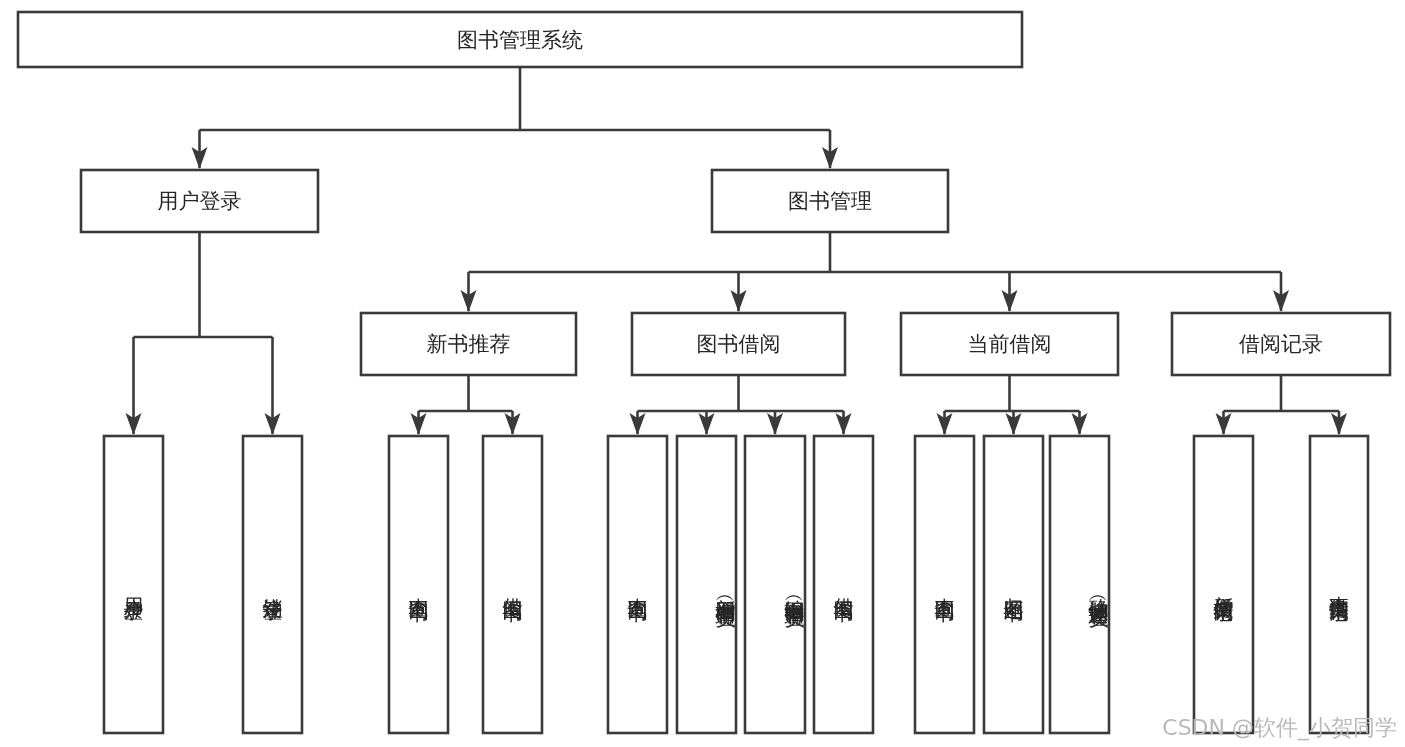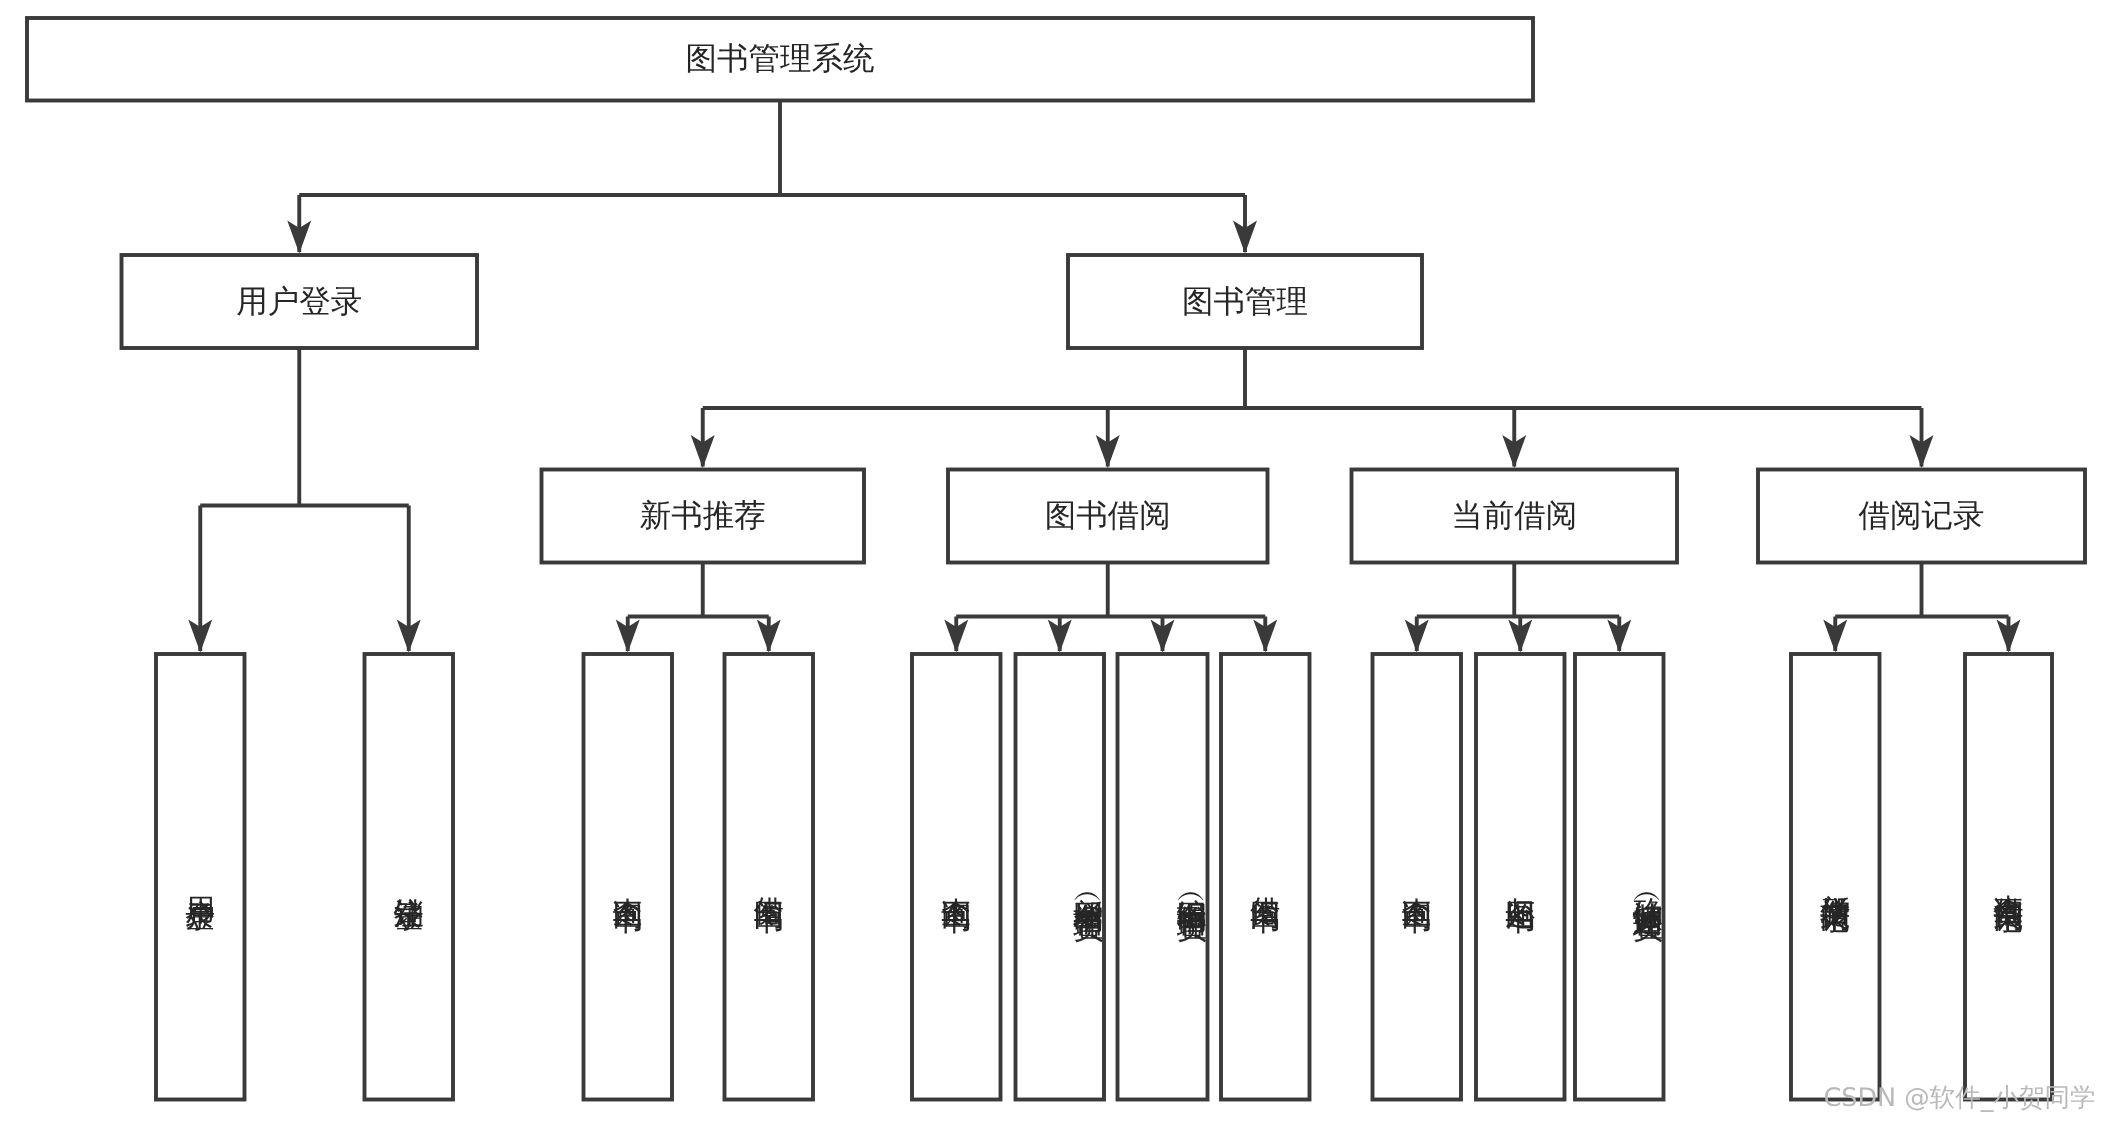--- a/index.html
+++ b/index.html
@@ -25,21 +25,21 @@
     letter-spacing:1.5px;
     display:flex;align-items:flex-start;justify-content:center;
     text-align:start;
     white-space:nowrap;
     pointer-events:none;
   }
   .leaf-label.centered{align-items:center;}
   .watermark{
     position:absolute;right:8px;bottom:4px;
     font-family:"DejaVu Sans","Liberation Sans",sans-serif;
-    font-size:17px;color:#b9b9b9;white-space:nowrap;
+    font-size:22px;color:#b9b9b9;white-space:nowrap;
   }
 </style>
 </head>
 <body>
 
 <div id="diagram-root">
 
   <svg id="tree" viewBox="0 0 1405 747">
     <g id="edges-layer">
         <line x1="520" y1="67" x2="520" y2="130" class="edge"></line>

